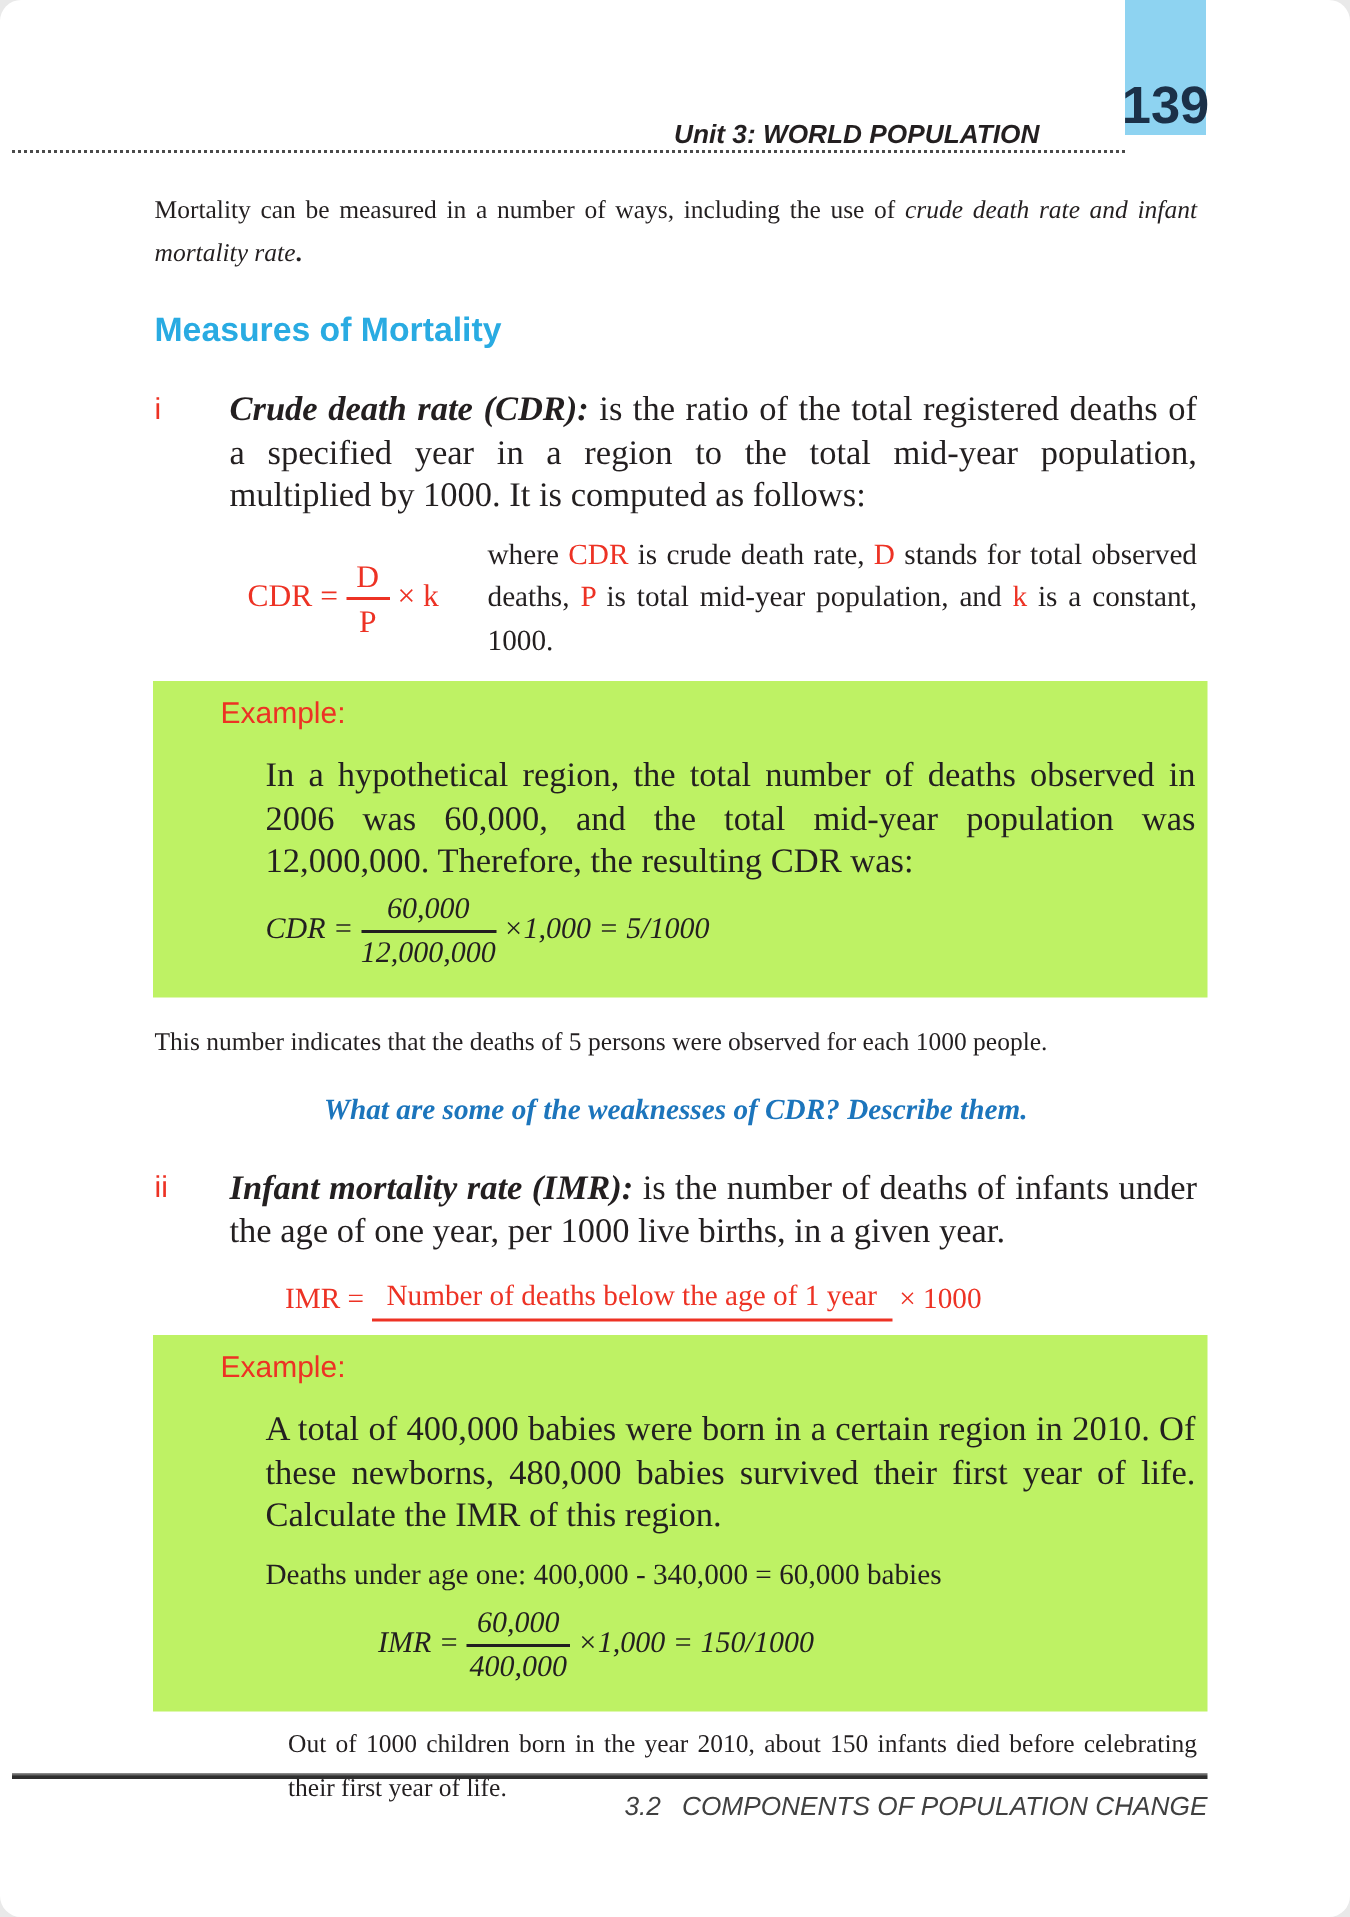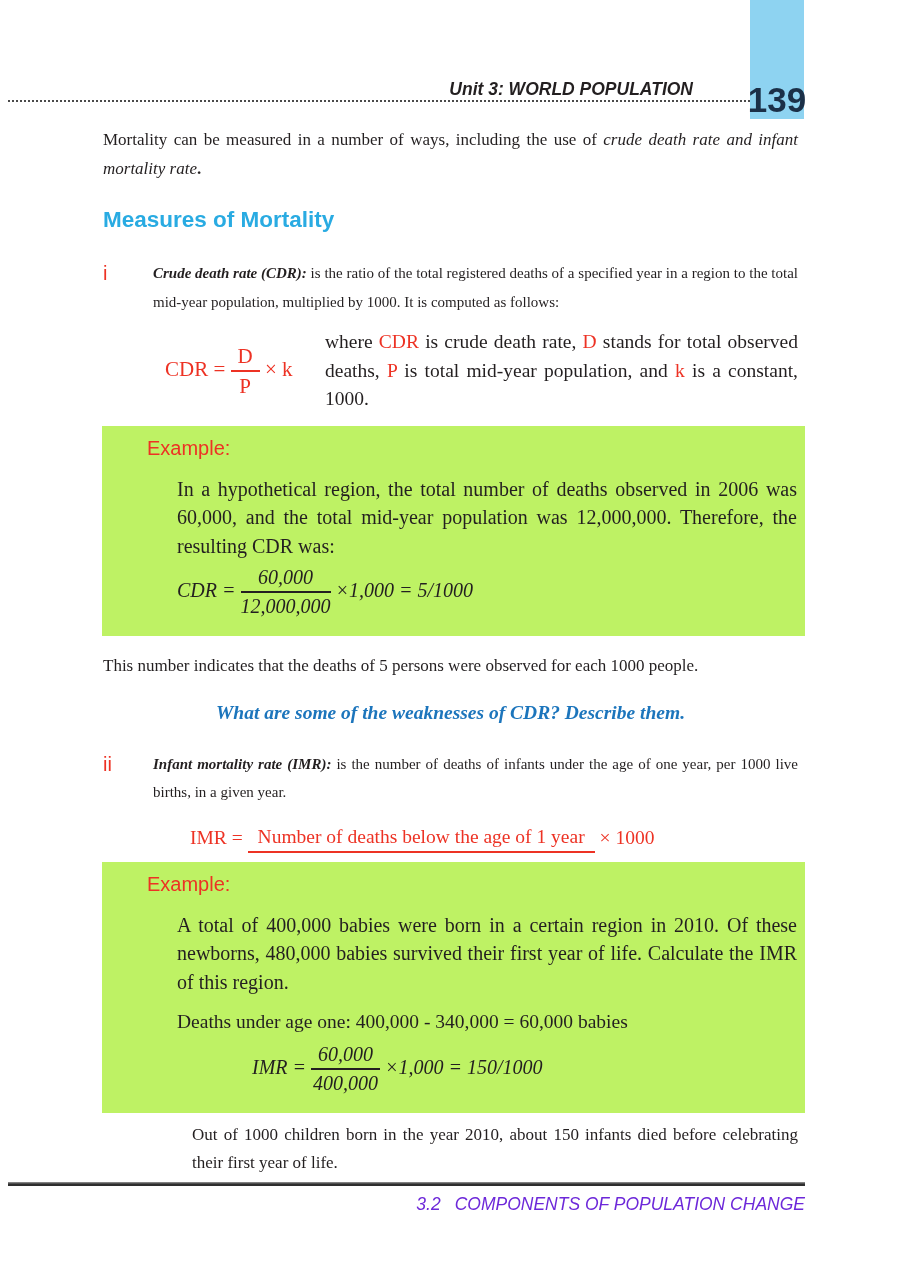--- a/index.html
+++ b/index.html
@@ -5,35 +5,36 @@
   * { margin:0; padding:0; box-sizing:border-box; }
   html,body { background:#e9e9e9; }
   .page {
     position:relative;
     width:900px; height:1278px;
     background:#ffffff;
     font-family:"Liberation Serif", serif;
     color:#231f20;
     overflow:hidden;
     margin:0 auto;
+    border-radius:14px;
   }
   
   .header { position:relative; height:119px; }
   .unit-title {
     position:absolute; top:79px; right:207px;
     font-family:"Liberation Sans", sans-serif;
     font-style:italic; font-weight:700; font-size:17.5px;
     color:#231f20; white-space:nowrap;
   }
   .dotted-line {
     position:absolute; top:99px; left:8px; width:742px; height:3px;
     border-bottom:2.5px dotted #4a4a4a;
   }
   .page-number-box {
-    position:absolute; top:0; left:750px; width:54px; height:119px;
+    position:absolute; top:0; left:750px; width:54px; height:90px;
     background:#8ed3f1;
     display:flex; align-items:flex-end; justify-content:center;
     padding-bottom:2px;
   }
   .page-number {
     font-family:"Liberation Sans", sans-serif;
     font-weight:700; font-size:35px; color:#1b3048; line-height:1;
   }
   
   .content { padding:0 102px 0 103px; }
@@ -46,21 +47,21 @@
     font-family:"Liberation Sans", sans-serif;
     font-weight:700; font-size:22.5px; color:#29abe2;
   }
   
   .list-item { display:flex; margin-top:26px; }
   .marker {
     flex:0 0 50px;
     font-family:"Liberation Sans", sans-serif;
     color:#ed3224; font-size:20px; line-height:28px; padding-left:0px;
   }
-  .item-text { flex:1; font-size:15px; line-height:28.5px; text-align:justify; }
+  .item-text { flex:1; font-size:23px; line-height:28.5px; text-align:justify; }
   .term { font-weight:700; font-style:italic; }
   
   .formula-row { display:flex; align-items:center; margin-top:12px; }
   .cdr-formula {
     flex:0 0 160px; margin-left:62px;
     color:#ed3224; font-size:21px; white-space:nowrap;
   }
   .frac { display:inline-block; vertical-align:middle; text-align:center; }
   .frac .fnum { display:block; border-bottom:2px solid currentColor; padding:0 7px 2px; line-height:1.15; }
   .frac .fden { display:block; padding-top:2px; line-height:1.15; }
@@ -71,21 +72,21 @@
     background:#bef264;
     margin-left:-1px; margin-right:-7px;
     padding:9px 8px 18px 45px;
   }
   .box1 { margin-top:12px; }
   .box2 { margin-top:9px; }
   .example-label {
     font-family:"Liberation Sans", sans-serif;
     color:#ed3224; font-size:20px; line-height:26px;
   }
-  .example-body { margin-top:14px; padding-left:30px; font-size:20px; line-height:28.5px; text-align:justify; }
+  .example-body { margin-top:14px; padding-left:30px; font-size:23px; line-height:28.5px; text-align:justify; }
   .example-formula {
     margin-top:6px; padding-left:30px;
     font-style:italic; font-size:20px; white-space:nowrap;
   }
   .example-formula .frac { font-size:20px; }
   .deaths-line { margin-top:12px; padding-left:30px; font-size:19.5px; line-height:28.5px; }
   .formula2 { padding-left:105px; }
   .after1 { margin-top:16px; }
   .question {
     margin-top:21px;
@@ -99,21 +100,21 @@
   .imr-formula .frac .fnum { padding:0 10px 3px; }
   .after2 { margin-top:8px; padding-left:89px; }
   
   .footer-rule {
     position:absolute; top:1182px; left:8px; width:797px; height:4px;
     background:linear-gradient(to bottom, #9a9a9a 0%, #2e2e2e 55%, #2e2e2e 100%);
   }
   .footer-label {
     position:absolute; top:1194px; right:95px;
     font-family:"Liberation Sans", sans-serif;
-    font-style:italic; font-size:17.5px; color:#6d28d9; white-space:nowrap;
+    font-style:italic; font-size:17.5px; color:#404040; white-space:nowrap;
   }
   .footer-label .sec-no { margin-right:14px; }
 </style>
 </head>
 <body>
 
 <div class="page">
 
   <div class="header">
     <div class="unit-title">Unit 3: WORLD POPULATION</div>

